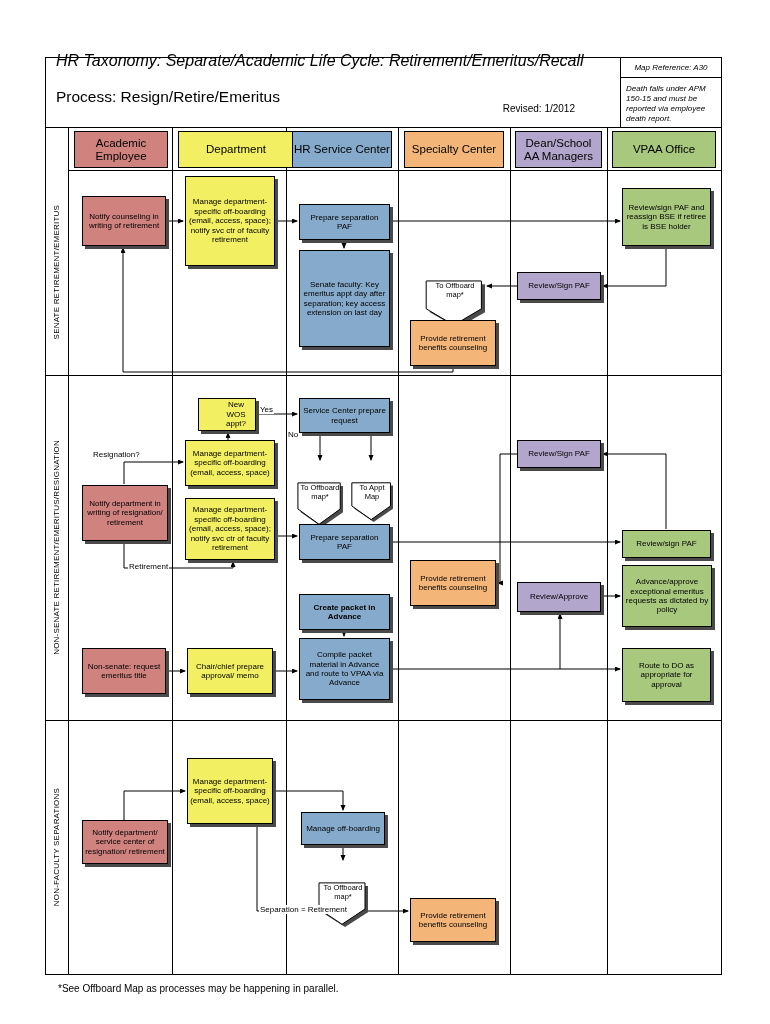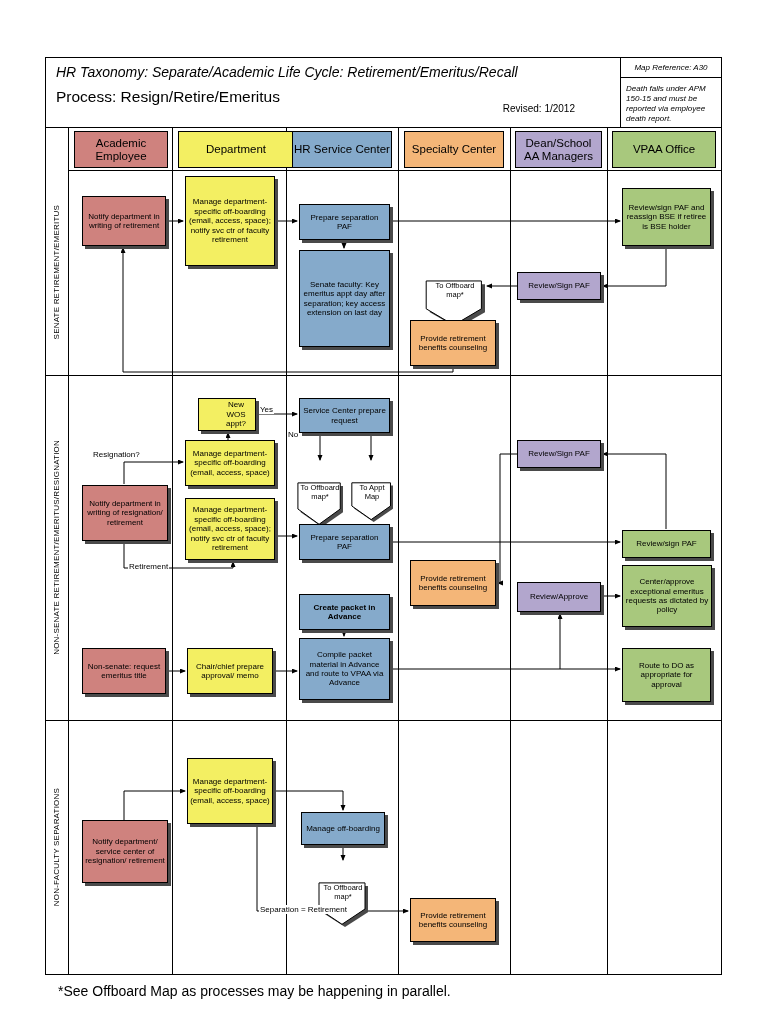--- a/index.html
+++ b/index.html
@@ -2,26 +2,26 @@
 <html style="--c-pink: #cf827e; --c-yellow: #f3ef62; --c-blue: #85aacb; --c-orange: #f4b678; --c-purple: #b2a6cd; --c-green: #a8c87d; --c-shadow: #4a4a4a;"><head>
 <meta charset="utf-8">
 <style>
   html,body{margin:0;padding:0;background:#fff;}
   body{font-family:"Liberation Sans", sans-serif; color:#000;}
   #canvas{position:relative;width:770px;height:1024px;background:#fff;overflow:hidden;}
   .frame{position:absolute;left:45px;top:57px;width:677px;height:918px;border:1.5px solid #000;box-sizing:border-box;z-index:0;}
   .hline,.vline{position:absolute;background:#000;z-index:0;}
   .hline{height:1px;}
   .vline{width:1px;}
-  .title1{position:absolute;left:56px;top:64px;font-size:14px;font-style:italic;white-space:nowrap;z-index:2;}
+  .title1{position:absolute;left:56px;top:52px;font-size:16px;font-style:italic;white-space:nowrap;z-index:2;}
   .title2{position:absolute;left:56px;top:88px;font-size:15.5px;white-space:nowrap;z-index:2;}
   .revised{position:absolute;left:470px;top:103px;width:105px;font-size:10px;text-align:right;z-index:2;}
   .mapref{position:absolute;left:622px;top:63px;width:98px;font-size:8px;font-style:italic;text-align:center;z-index:2;}
   .deathnote{position:absolute;left:626px;top:84px;width:90px;font-size:8px;font-style:italic;line-height:1.25;z-index:2;}
-  .footer{position:absolute;left:58px;top:983px;font-size:14px;z-index:2;}
+  .footer{position:absolute;left:58px;top:983px;font-size:10px;z-index:2;}
   .colhead{position:absolute;border:1px solid #000;box-sizing:border-box;display:flex;align-items:center;justify-content:center;text-align:center;font-size:11.5px;line-height:1.12;padding:1px;z-index:2;}
   .lane{position:absolute;left:46px;width:21px;display:flex;align-items:center;justify-content:center;z-index:2;}
   .vtext{writing-mode:vertical-rl;transform:rotate(180deg);font-size:8px;letter-spacing:.2px;white-space:nowrap;}
   .box{position:absolute;border:1px solid #000;box-sizing:border-box;display:flex;align-items:center;justify-content:center;text-align:center;font-size:8px;line-height:1.18;padding:2px;box-shadow:3px 3px 0 var(--c-shadow,#4a4a4a);overflow-wrap:break-word;z-index:2;}
   .pink{background:var(--c-pink,#cf827e);}
   .yellow{background:var(--c-yellow,#f3ef62);}
   .blue{background:var(--c-blue,#85aacb);text-align:center;}
   .orange{background:var(--c-orange,#f4b678);}
   .purple{background:var(--c-purple,#b2a6cd);}
   .green{background:var(--c-green,#a8c87d);}
@@ -105,21 +105,21 @@
     <polyline points="344,630 344,636"></polyline>
     <polyline points="390,669 620,669"></polyline>
     <polyline points="560,669 560,614"></polyline>
     <polyline points="601,596 620,596"></polyline>
     <polyline points="124,820 124,791 185,791"></polyline>
     <polyline points="273,791 343,791 343,810"></polyline>
     <polyline points="343,845 343,860"></polyline>
     <polyline points="257,824 257,911 408,911"></polyline>
   </svg>
 
-  <div class="box pink" style="left:82px;top:196px;width:84px;height:50px;">Notify department in writing of retirement</div>
+  <div class="box pink" style="left:82px;top:196px;width:84px;height:50px;">Notify counseling in writing of retirement</div>
   <div class="box yellow" style="left:185px;top:176px;width:90px;height:90px;">Manage department-specific off-boarding (email, access, space); notify svc ctr of faculty retirement</div>
   <div class="box blue" style="left:299px;top:204px;width:91px;height:36px;">Prepare separation PAF</div>
   <div class="box blue" style="left:299px;top:250px;width:91px;height:97px;">Senate faculty: Key emeritus appt day after separation; key access extension on last day</div>
   <div class="pent" style="left:425px;top:260px;width:60px;height:48px;">
     <svg viewBox="0 0 100 100" preserveAspectRatio="none">
       <polygon class="pshadow" points="8,9 100,9 100,67 54,100 8,67"></polygon>
       <polygon class="pmain" points="2,2 94,2 94,60 48,94 2,60"></polygon>
     </svg>
     <span class="ptext">To Offboard map*</span>
   </div>
@@ -143,30 +143,30 @@
     <svg viewBox="0 0 100 100" preserveAspectRatio="none">
       <polygon class="pshadow" points="8,9 100,9 100,67 54,100 8,67"></polygon>
       <polygon class="pmain" points="2,2 94,2 94,60 48,94 2,60"></polygon>
     </svg>
     <span class="ptext">To Appt Map</span>
   </div>
   <div class="box blue" style="left:299px;top:524px;width:91px;height:36px;">Prepare separation PAF</div>
   <div class="box orange" style="left:410px;top:560px;width:86px;height:46px;">Provide retirement benefits counseling</div>
   <div class="box purple" style="left:517px;top:440px;width:84px;height:28px;">Review/Sign PAF</div>
   <div class="box green" style="left:622px;top:530px;width:89px;height:28px;">Review/sign PAF</div>
-  <div class="box green" style="left:622px;top:565px;width:90px;height:62px;">Center/approve exceptional emeritus requests as dictated by policy</div>
+  <div class="box green" style="left:622px;top:565px;width:90px;height:62px;">Advance/approve exceptional emeritus requests as dictated by policy</div>
   <div class="box purple" style="left:517px;top:582px;width:84px;height:30px;">Review/Approve</div>
   <div class="box blue" style="left:299px;top:594px;width:91px;height:36px;font-weight:bold;">Create packet in Advance</div>
   <div class="box blue" style="left:299px;top:638px;width:91px;height:62px;">Compile packet material in Advance and route to VPAA via Advance</div>
   <div class="box pink" style="left:82px;top:648px;width:84px;height:46px;">Non-senate: request emeritus title</div>
   <div class="box yellow" style="left:187px;top:648px;width:86px;height:46px;">Chair/chief prepare approval/ memo</div>
   <div class="box green" style="left:622px;top:648px;width:89px;height:54px;">Route to DO as appropriate for approval</div>
 
   <div class="box yellow" style="left:187px;top:758px;width:86px;height:66px;">Manage department-specific off-boarding (email, access, space)</div>
-  <div class="box pink" style="left:82px;top:820px;width:86px;height:63px;">Notify department/ service center of resignation/ retirement</div>
+  <div class="box pink" style="left:82px;top:820px;width:86px;height:44px;">Notify department/ service center of resignation/ retirement</div>
   <div class="box blue" style="left:301px;top:812px;width:84px;height:33px;">Manage off-boarding</div>
   <div class="pent" style="left:318px;top:862px;width:50px;height:45px;">
     <svg viewBox="0 0 100 100" preserveAspectRatio="none">
       <polygon class="pshadow" points="8,9 100,9 100,67 54,100 8,67"></polygon>
       <polygon class="pmain" points="2,2 94,2 94,60 48,94 2,60"></polygon>
     </svg>
     <span class="ptext">To Offboard map*</span>
   </div>
   <div class="box orange" style="left:410px;top:898px;width:86px;height:44px;">Provide retirement benefits counseling</div>
 

